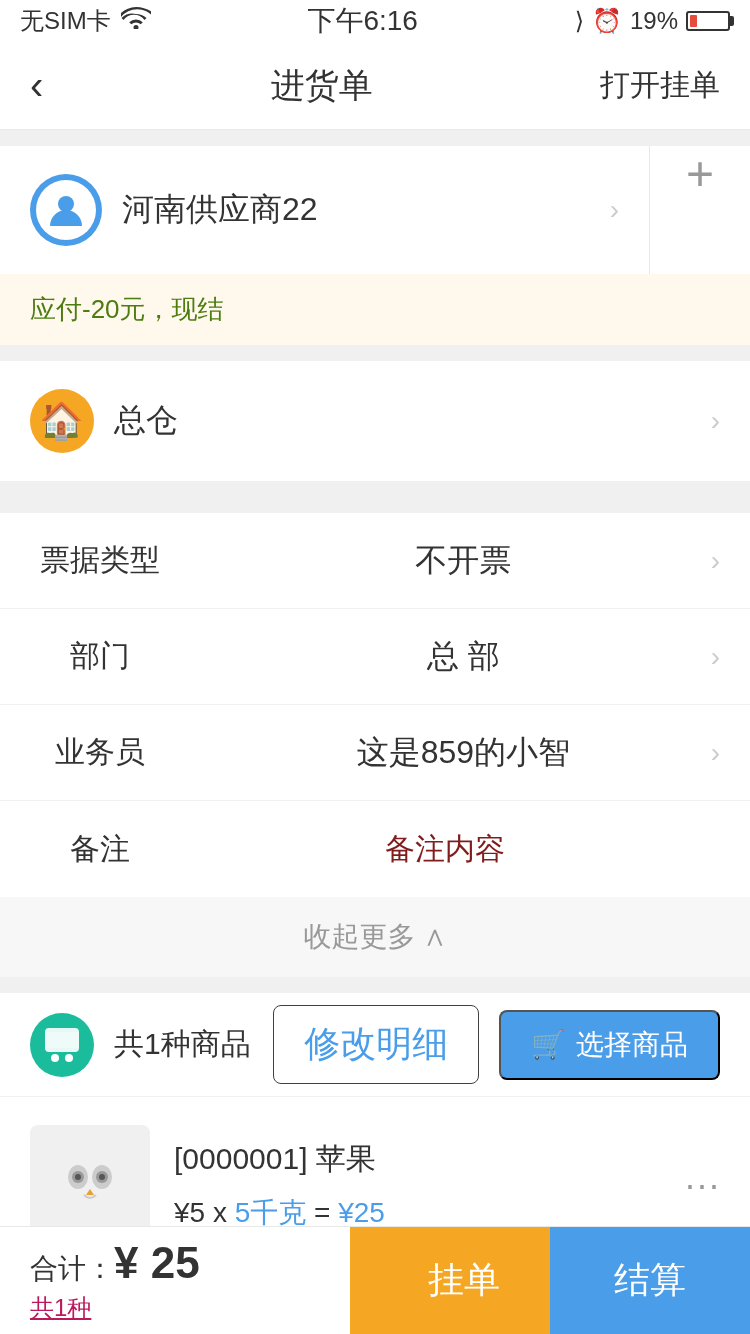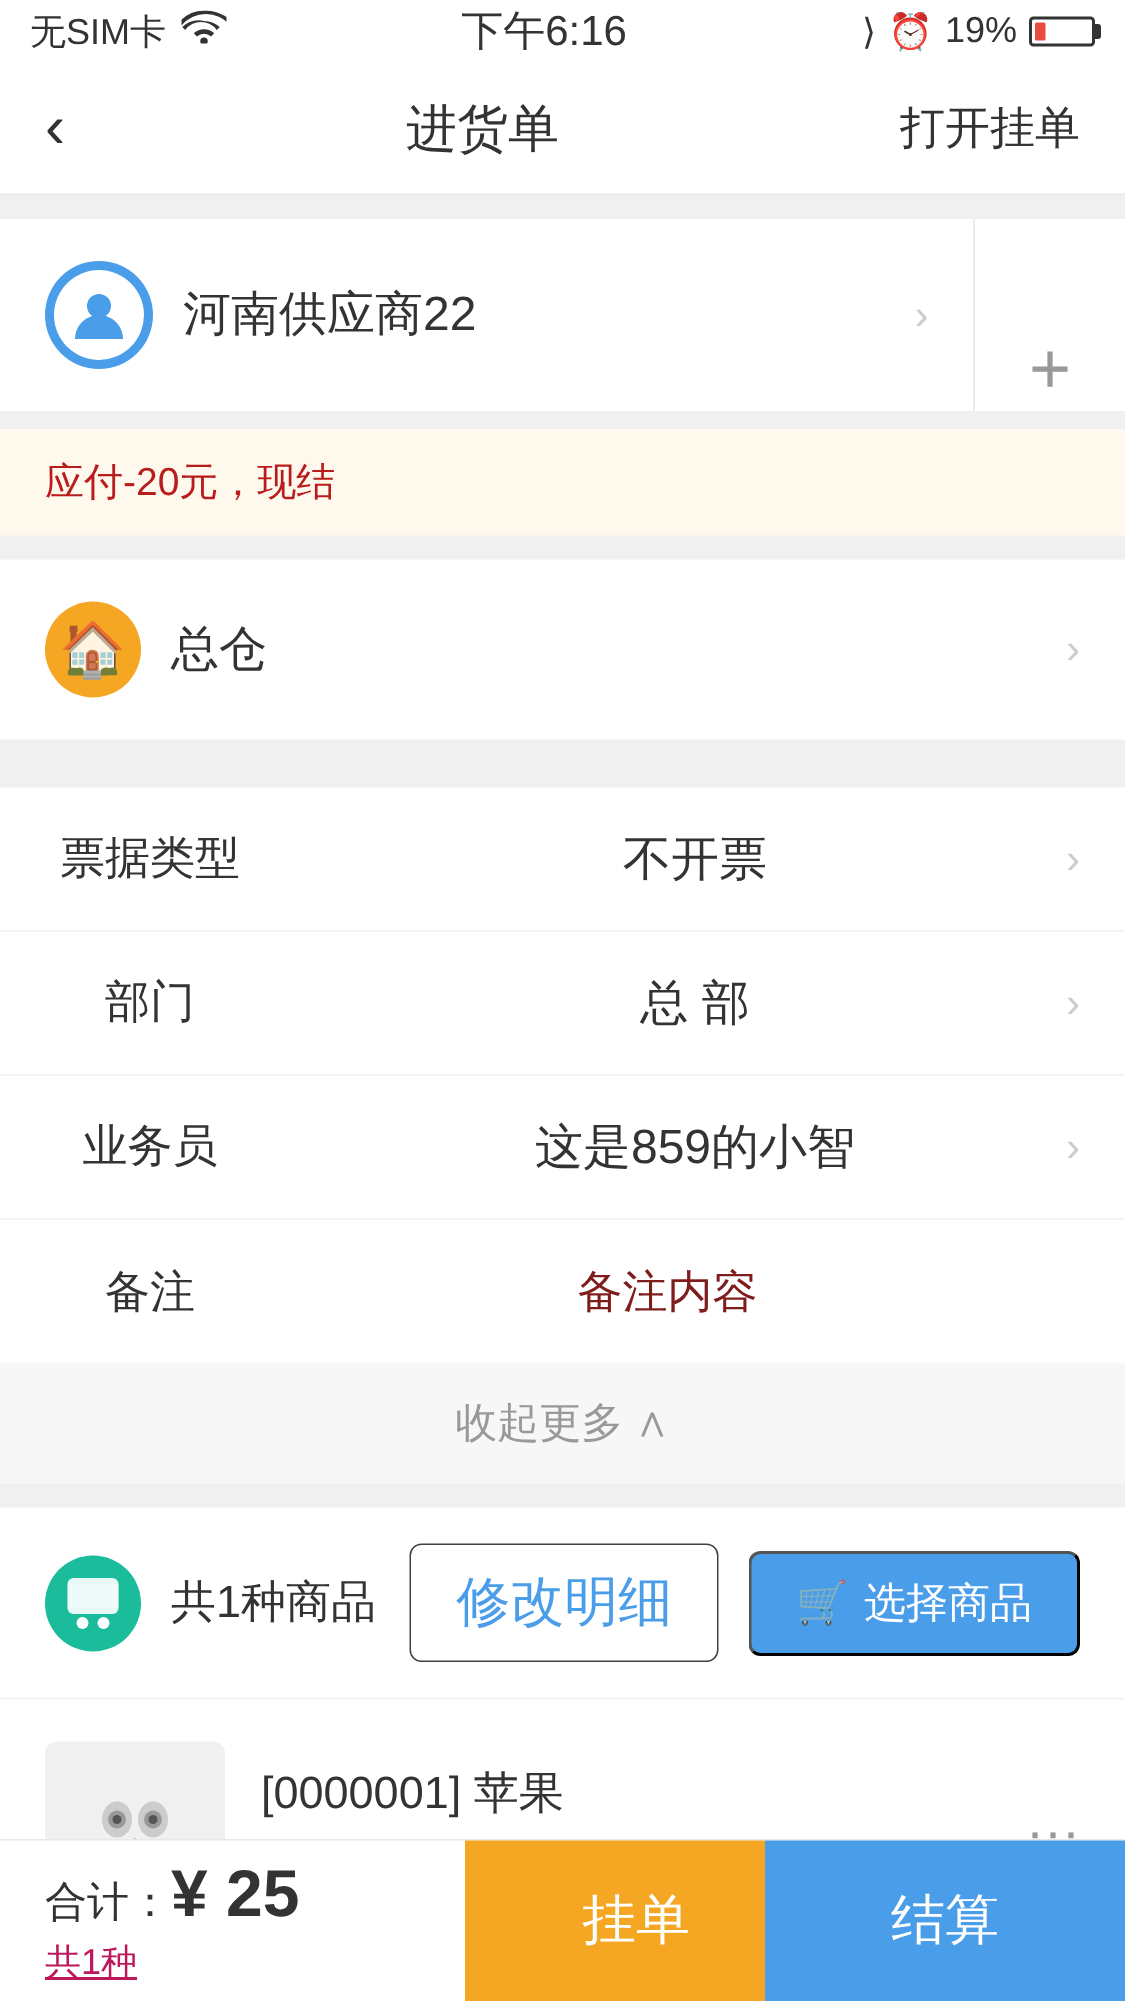--- a/index.html
+++ b/index.html
@@ -51,23 +51,23 @@
     .nav-action { font-size: 30px; color: #333; cursor: pointer; }
 
     .section {
       background: #fff;
       margin-bottom: 16px;
     }
 
     
     .supplier-section {
       background: #fff;
-      margin-bottom: 12px;
-      display: flex;
-      align-items: flex-end;
+      margin-bottom: 0;
+      display: flex;
+      align-items: flex-start;
       border-bottom: none;
     }
     .supplier-main {
       flex: 1;
       display: flex;
       align-items: center;
       padding: 28px 30px;
       gap: 20px;
       border-right: 1px solid #e8e8e8;
     }
@@ -79,21 +79,21 @@
     .chevron { font-size: 28px; color: #ccc; }
     .supplier-add {
       width: 100px; display: flex; align-items: center; justify-content: center; font-size: 48px; color: #999; cursor: pointer;
     }
 
     
     .notice-bar {
       background: #fff8ec;
       padding: 18px 30px;
       font-size: 26px;
-      color: #b91c1c;
+      color: #4d7c0f;
       margin-bottom: 16px;
     }
 
     
     .warehouse-section {
       background: #fff;
       display: flex;
       align-items: center;
       padding: 28px 30px;
       gap: 20px;
@@ -130,21 +130,21 @@
       color: #999;
       margin-bottom: 16px;
       cursor: pointer;
     }
 
     
     .product-header {
       background: #fff;
       display: flex;
       align-items: center;
-      padding: 24px 30px;
+      padding: 12px 30px;
       gap: 20px;
       margin-bottom: 0;
       border-bottom: 1px solid #f0f0f0;
     }
     .product-count-icon {
       width: 64px; height: 64px; border-radius: 50%; background: #1abc9c; display: flex; align-items: center; justify-content: center; font-size: 30px; color: #fff; flex-shrink: 0;
     }
     .product-count-text { flex: 1; font-size: 30px; color: #333; }
     .btn-outline {
       border: 1px solid #404040; color: #4a9de8; background: #fff; padding: 14px 30px; border-radius: 8px; font-size: 36px; cursor: pointer;
@@ -189,21 +189,21 @@
       padding: 0 30px;
     }
     .bottom-total-row { display: flex; align-items: baseline; }
     .bottom-total-label { font-size: 28px; color: #333; }
     .bottom-total-amount { font-size: 44px; font-weight: 600; color: #333; }
     .bottom-total-count { font-size: 24px; color: #be185d; margin-top: 4px; text-decoration: underline; }
     .btn-hang {
       width: 200px; height: 108px; background: #f5a623; color: #fff; font-size: 36px; display: flex; align-items: center; justify-content: center; cursor: pointer; border: none; padding-left: 28px;
     }
     .btn-checkout {
-      width: 240px; height: 108px; background: #4a9de8; color: #fff; font-size: 36px; display: flex; align-items: center; justify-content: center; cursor: pointer; border: none;
+      width: 200px; height: 108px; background: #4a9de8; color: #fff; font-size: 36px; display: flex; align-items: center; justify-content: center; cursor: pointer; border: none;
     }
 
     .spacer { height: 16px; background: #f0f0f0; }
     .pb { height: 108px; }
   </style>
 </head>
 <body>
 
 <div class="status-bar">
   <div class="status-left">

